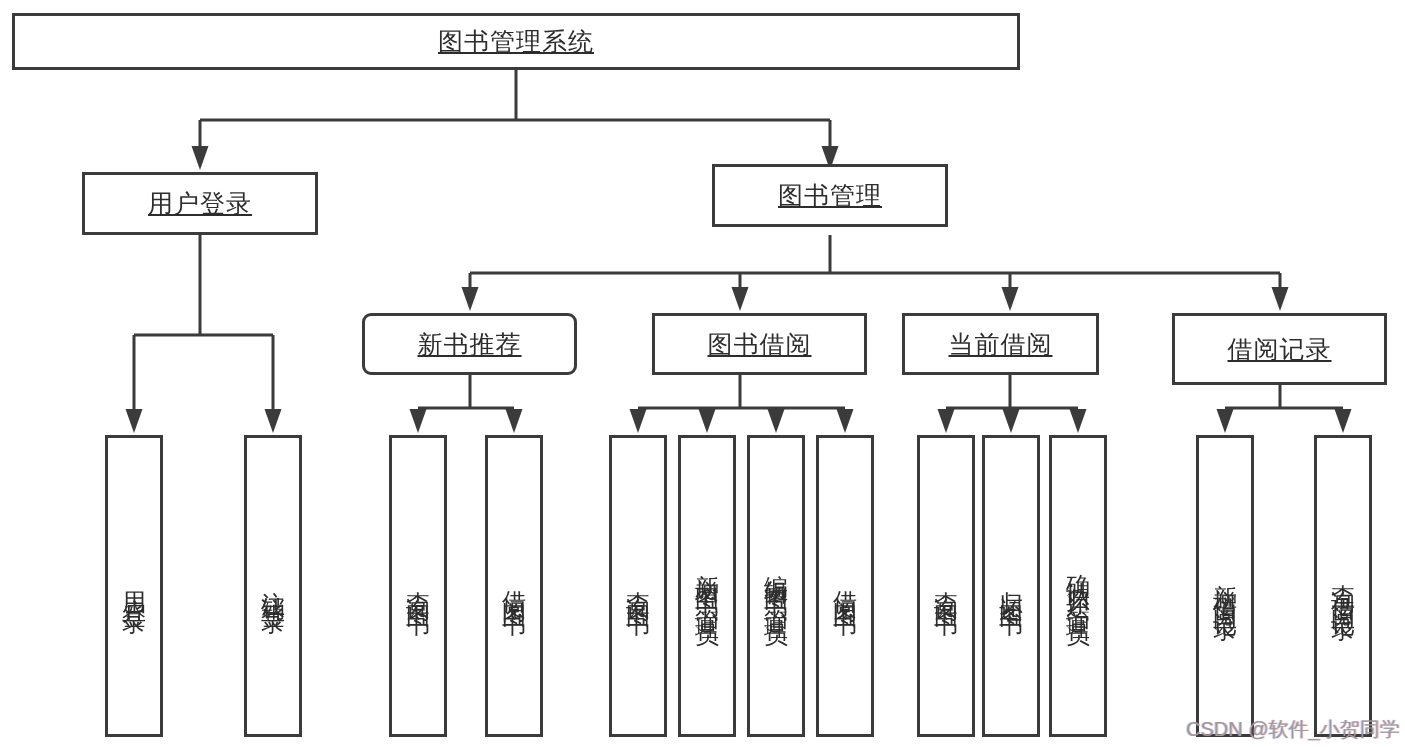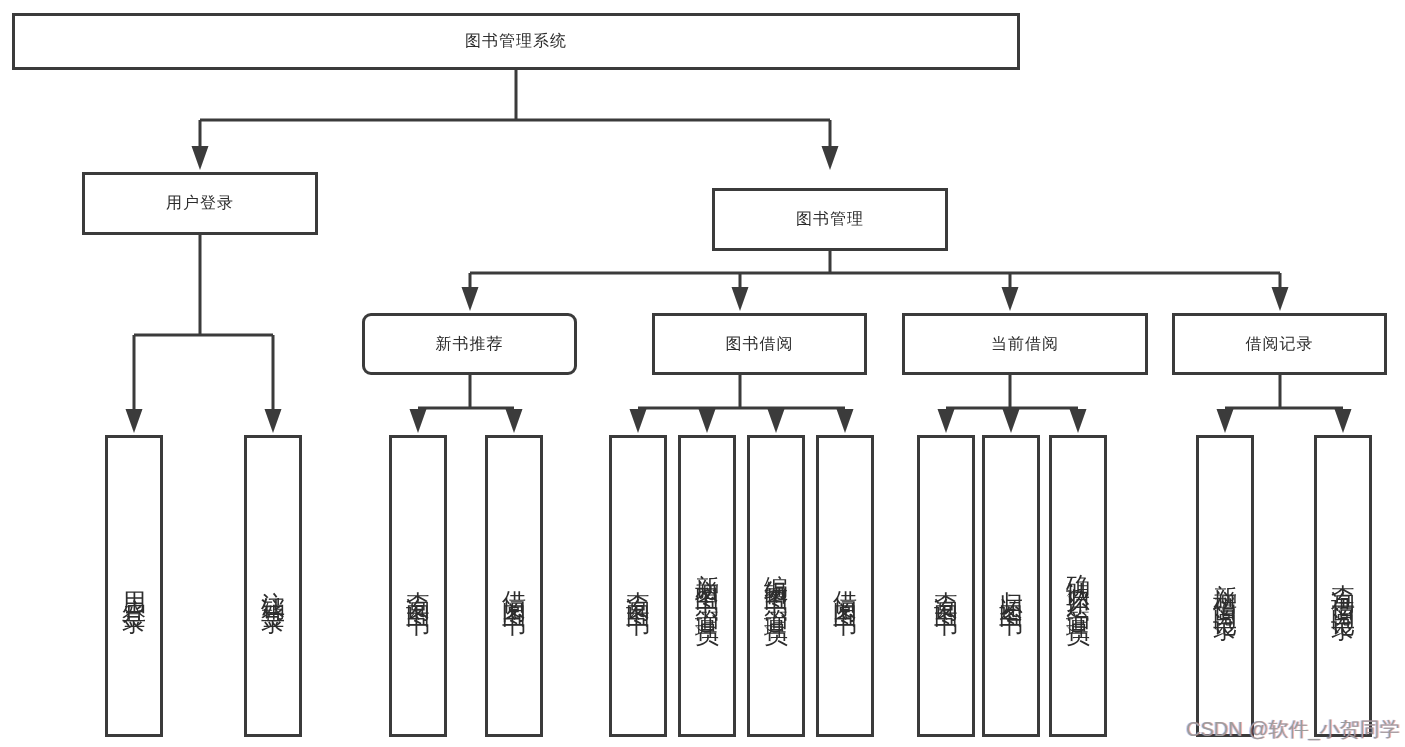--- a/index.html
+++ b/index.html
@@ -15,21 +15,21 @@
     position:absolute;
     box-sizing:border-box;
     border:3px solid #3b3b3b;
     background:#ffffff;
     display:flex;
     align-items:center;
     justify-content:center;
     color:#2d2d2d;
     z-index:1;
   }
-  .hlabel{font-size:16px;letter-spacing:1px;white-space:nowrap;}
+  .hlabel{font-size:25px;letter-spacing:1px;white-space:nowrap;text-decoration:underline;}
   .leaf .vtext{
     writing-mode:vertical-rl;
     text-orientation:mixed;
     font-size:24px;
     letter-spacing:7px;
     line-height:1;
     white-space:nowrap;
   }
   #watermark{
     position:absolute;
@@ -79,34 +79,34 @@
     </g>
   </svg>
 
   <div class="box" style="left:12px;top:13px;width:1008px;height:57px;">
     <span class="hlabel">图书管理系统</span>
   </div>
 
   <div class="box" style="left:82px;top:172px;width:236px;height:63px;">
     <span class="hlabel">用户登录</span>
   </div>
-  <div class="box" style="left:712px;top:188px;width:236px;height:63px;">
+  <div class="box" style="left:712px;top:164px;width:236px;height:63px;">
     <span class="hlabel">图书管理</span>
   </div>
 
   <div class="box" style="left:362px;top:313px;width:215px;height:62px;border-radius:9px;">
     <span class="hlabel">新书推荐</span>
   </div>
   <div class="box" style="left:632px;top:313px;width:215px;height:62px;margin-left:20px;">
     <span class="hlabel">图书借阅</span>
   </div>
-  <div class="box" style="left:902px;top:313px;width:246px;height:62px;">
+  <div class="box" style="left:902px;top:313px;width:197px;height:62px;">
     <span class="hlabel">当前借阅</span>
   </div>
-  <div class="box" style="left:1172px;top:313px;width:215px;height:62px;">
+  <div class="box" style="left:1172px;top:313px;width:215px;height:72px;">
     <span class="hlabel">借阅记录</span>
   </div>
 
   <div class="box leaf" style="left:105px;top:435px;width:58px;height:302px;">
     <span class="vtext">用户登录</span>
   </div>
   <div class="box leaf" style="left:244px;top:435px;width:58px;height:302px;">
     <span class="vtext">注销登录</span>
   </div>
 

